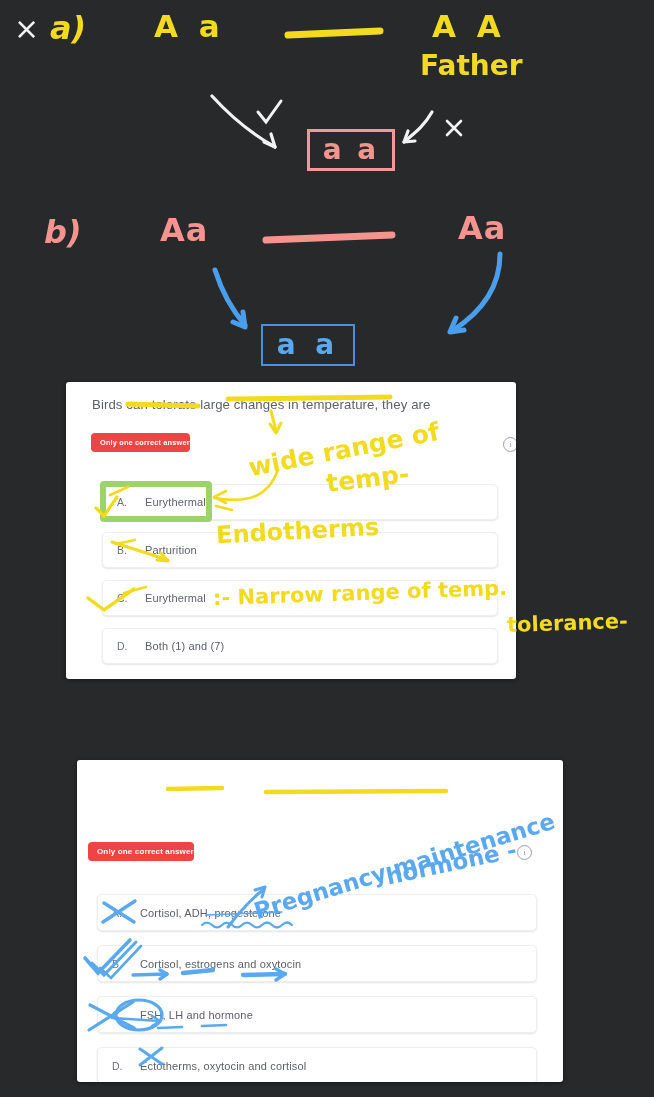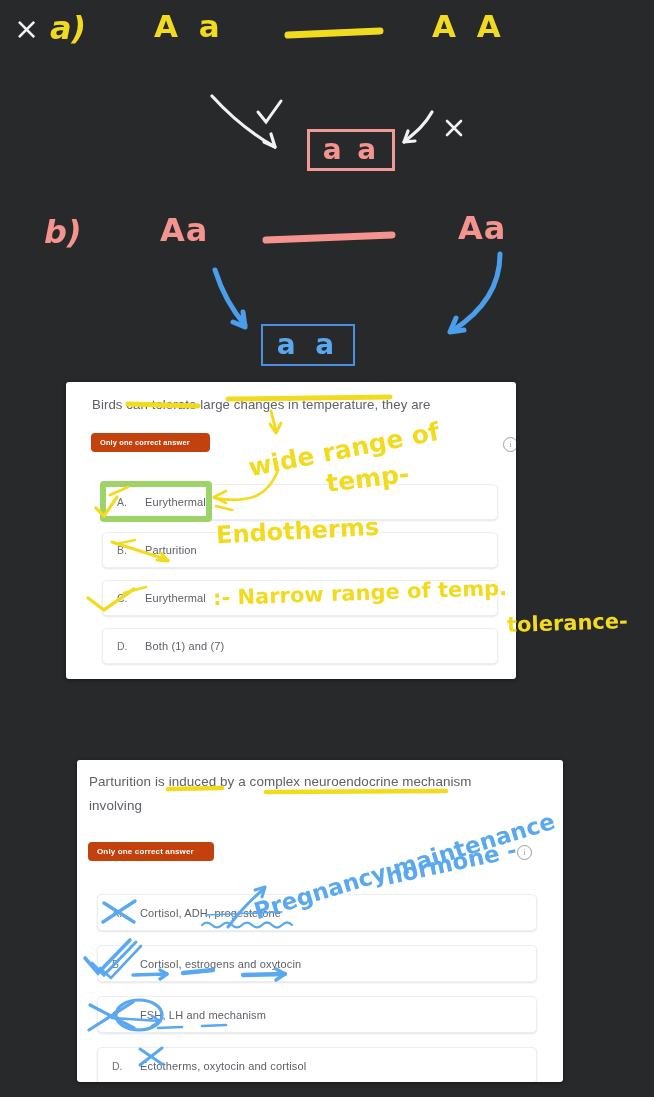--- a/index.html
+++ b/index.html
@@ -60,27 +60,27 @@
   .quiz-question {
     position: absolute;
     color: #5d6066;
     font-size: 13.2px;
     line-height: 19px;
     font-family: "Liberation Sans", sans-serif;
     letter-spacing: .1px;
   }
   .only-one-badge {
     position: absolute;
-    background: #c2410c;
+    background: #ef4444;
     color: #ffffff;
     font-size: 7.4px;
     font-weight: 700;
     letter-spacing: .15px;
     border-radius: 4px;
-    padding: 5px 20px 5px 9px;
+    padding: 5px 0 5px 9px;
     white-space: nowrap;
   }
   .info-icon {
     position: absolute;
     width: 13px; height: 13px;
     border: 1.2px solid #9aa0a6;
     border-radius: 50%;
     color: #9aa0a6;
     font-size: 9px;
     line-height: 12px;
@@ -133,20 +133,21 @@
 
   <div class="hand hand-white" style="left:14px; top:14px; font-size:30px; font-weight:400;">×</div>
 
   <div class="hand hand-yellow" style="left:50px; top:12px; font-size:32px; font-style:italic;">a)</div>
 
   <div class="hand hand-yellow" style="left:154px; top:11px; font-size:31px; letter-spacing:5px;">A a</div>
 
 
   <div class="hand hand-yellow" style="left:432px; top:11px; font-size:31px; letter-spacing:5px;">A A</div>
 
+  <div class="hand hand-yellow" style="left:420px; top:52px; font-size:28px;">Father</div>
 
   <svg class="ink-svg" width="654" height="1097" style="z-index:3;">
     <path d="M288 35 L380 31" stroke="#f2db1e" stroke-width="7" stroke-linecap="round" fill="none"></path>
 
     <path d="M212 96 C 232 118, 252 134, 275 147" stroke="#f2f2f2" stroke-width="3.2" fill="none" stroke-linecap="round"></path>
     <path d="M275 147 L 264 142 M275 147 L 271 134" stroke="#f2f2f2" stroke-width="3.2" fill="none" stroke-linecap="round"></path>
 
     <path d="M258 112 L266 122 L281 101" stroke="#f2f2f2" stroke-width="3" fill="none" stroke-linecap="round"></path>
 
     <path d="M432 112 C 424 126, 416 132, 404 142" stroke="#f2f2f2" stroke-width="3.2" fill="none" stroke-linecap="round"></path>
@@ -242,39 +243,38 @@
   <div class="hand hand-yellow ink-over" style="left:326px; top:466px; font-size:25px; transform:rotate(-7deg); z-index:41;">temp-</div>
 
   <div class="hand hand-yellow ink-over" style="left:216px; top:519px; font-size:24px; transform:rotate(-3deg); z-index:41;">Endotherms</div>
 
   <div class="hand hand-yellow ink-over" style="left:213px; top:583px; font-size:21px; transform:rotate(-2deg); z-index:41;">:- Narrow  range   of   temp.</div>
 
   <div class="hand hand-yellow ink-over" style="left:507px; top:613px; font-size:21px; transform:rotate(-2deg); z-index:41;">tolerance-</div>
 
   <div class="quiz-card" style="left:77px; top:760px; width:486px; height:322px;">
 
-    <div class="quiz-question" style="left:12px; top:10px; width:430px; font-size:13.4px; line-height:24px;">Parturition is induced by a complex neuroendocrine mechanism involving</div>
 
     <div class="only-one-badge" style="left:11px; top:82px; font-size:8px;">Only one correct answer</div>
 
     <div class="info-icon" style="left:440px; top:85px;">i</div>
 
     <div class="option-row" style="left:20px; top:134px; width:440px; height:37px;">
       <span class="option-letter">A.</span>
       <span class="option-text">Cortisol, ADH, progesterone</span>
     </div>
 
     <div class="option-row" style="left:20px; top:185px; width:440px; height:37px;">
       <span class="option-letter">B.</span>
       <span class="option-text">Cortisol, estrogens and oxytocin</span>
     </div>
 
     <div class="option-row" style="left:20px; top:236px; width:440px; height:37px;">
       <span class="option-letter">C.</span>
-      <span class="option-text">FSH, LH and mechanism</span>
+      <span class="option-text">FSH, LH and hormone</span>
     </div>
 
     <div class="option-row" style="left:20px; top:287px; width:440px; height:37px;">
       <span class="option-letter">D.</span>
       <span class="option-text">Ectotherms, oxytocin and cortisol</span>
     </div>
   </div>
 
   <svg class="ink-svg ink-over" width="654" height="1097">
 

